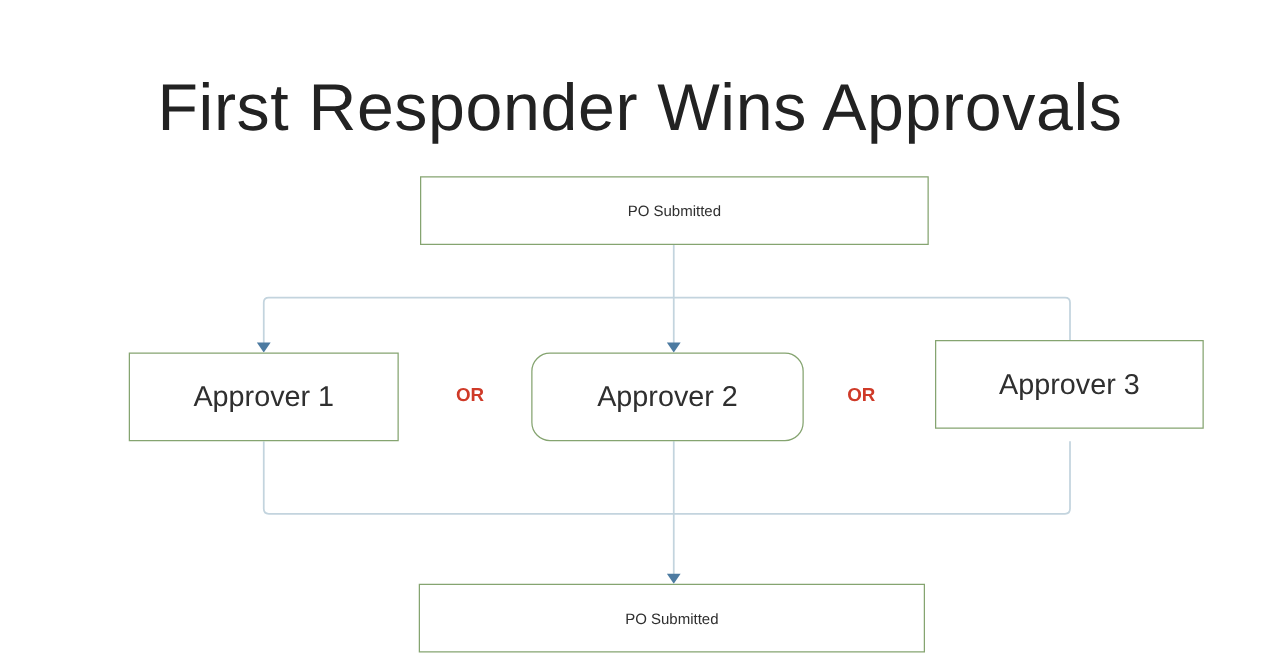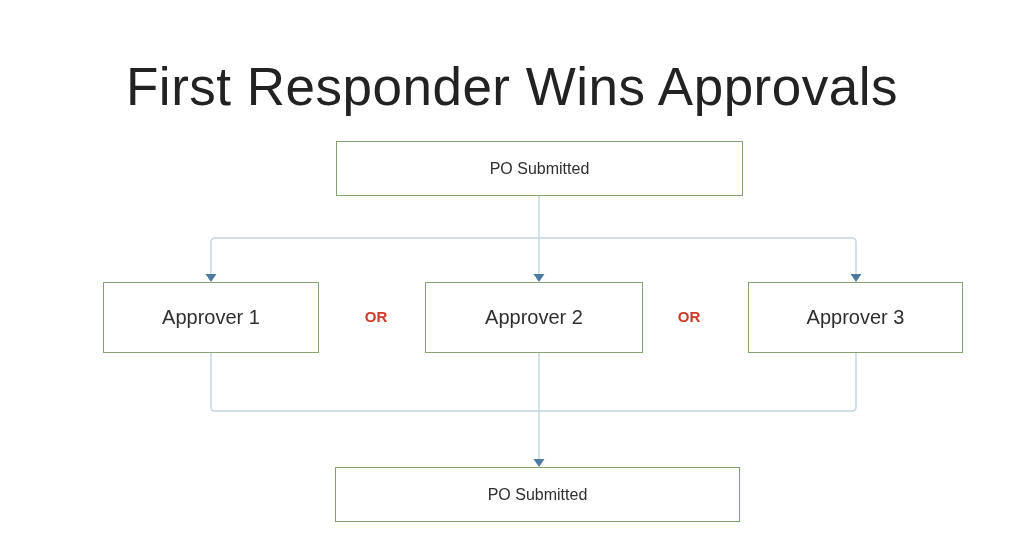--- a/index.html
+++ b/index.html
@@ -49,26 +49,26 @@
     position: absolute;
     box-sizing: border-box;
     border: 1px solid var(--box-border, #85a470);
     background: var(--box-fill, #ffffff);
     display: flex;
     align-items: center;
     justify-content: center;
     color: var(--node-text, #2f2f2f);
     text-align: center;
   }
-  .node-small { font-size: 16px; }
-  .node-large { font-size: 20px; }
+  .node-small { font-size: 12px; }
+  .node-large { font-size: 23px; }
   .node-po-submitted { left: 336px; top: 141px; width: 407px; height: 55px; }
   .node-approver-1  { left: 103px; top: 282px; width: 216px; height: 71px; }
-  .node-approver-2  { left: 425px; top: 282px; width: 218px; height: 71px; }
-  .node-approver-3  { left: 748px; top: 282px; width: 215px; height: 71px; }
+  .node-approver-2  { left: 425px; top: 282px; width: 218px; height: 71px; border-radius: 15px; }
+  .node-approver-3  { left: 748px; top: 272px; width: 215px; height: 71px; }
   .node-po-approved { left: 335px; top: 467px; width: 405px; height: 55px; }
   .or-label {
     position: absolute;
     top: 308px;
     width: 60px;
     text-align: center;
     font-size: 15px;
     font-weight: bold;
     color: var(--or-text, #cf3a28);
   }

